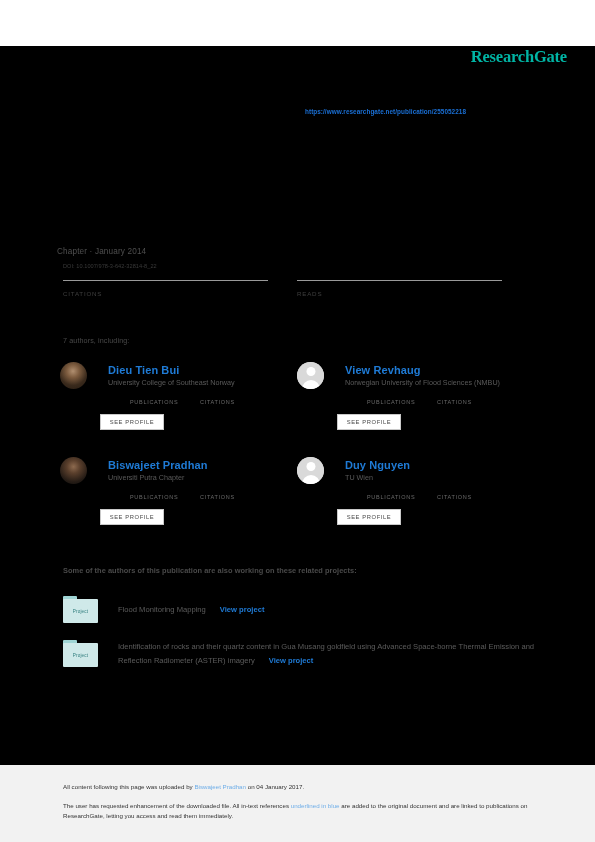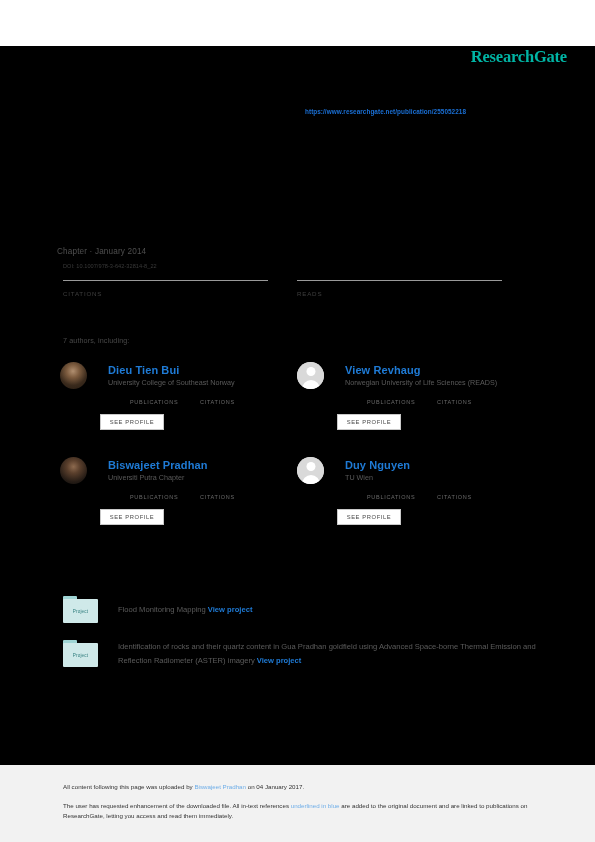--- a/index.html
+++ b/index.html
@@ -300,21 +300,21 @@
     top: 7px;
     width: 425px;
     font-size: 7.6px;
     color: #5c5c5c;
     line-height: 13.5px;
   }
   .project.p1 .project-text { top: 0px; }
   .view-project {
     color: #1f7bd6;
     font-weight: bold;
-    margin-left: 2px;
+    margin-left: 14px;
   }
 
   
   .footer-line1 {
     position: absolute;
     top: 783px;
     left: 63px;
     font-size: 6.2px;
     color: #333333;
     white-space: nowrap;
@@ -373,21 +373,21 @@
     <div class="metric pubs">PUBLICATIONS</div>
     <div class="metric cits">CITATIONS</div>
     <div class="see-profile">SEE PROFILE</div>
   </div>
 
   <div class="author c1">
     <div class="avatar">
         <div class="avatar-silhouette"></div>
       </div>
     <div class="author-name">View Revhaug</div>
-    <div class="author-affil">Norwegian University of Life Sciences (READS)</div>
+    <div class="author-affil">Norwegian University of Flood Sciences (NMBU)</div>
     <div class="metric-val"></div>
     <div class="metric pubs">PUBLICATIONS</div>
     <div class="metric cits">CITATIONS</div>
     <div class="see-profile">SEE PROFILE</div>
   </div>
 
   <div class="author c2">
     <div class="avatar photo-b"></div>
     <div class="author-name">Biswajeet Pradhan</div>
     <div class="author-affil">Universiti Putra Chapter</div>
@@ -402,38 +402,39 @@
         <div class="avatar-silhouette"></div>
       </div>
     <div class="author-name">Duy Nguyen</div>
     <div class="author-affil">TU Wien</div>
     <div class="metric-val"></div>
     <div class="metric pubs">PUBLICATIONS</div>
     <div class="metric cits">CITATIONS</div>
     <div class="see-profile">SEE PROFILE</div>
   </div>
 
+  <div class="projects-heading">Some of the authors of this publication are also working on these related projects:</div>
 
   <div class="project p0">
     <div class="folder">
       <div class="folder-tab"></div>
       <div class="folder-body">
         <span class="folder-label">Project</span>
       </div>
     </div>
     <div class="project-text"><span>Flood Monitoring Mapping</span><span class="view-project">View project</span></div>
   </div>
 
   <div class="project p1">
     <div class="folder">
       <div class="folder-tab"></div>
       <div class="folder-body">
         <span class="folder-label">Project</span>
       </div>
     </div>
-    <div class="project-text"><span>Identification of rocks and their quartz content in Gua Pradhan goldfield using Advanced Space-borne Thermal Emission and Reflection Radiometer (ASTER) imagery</span><span class="view-project">View project</span></div>
+    <div class="project-text"><span>Identification of rocks and their quartz content in Gua Musang goldfield using Advanced Space-borne Thermal Emission and Reflection Radiometer (ASTER) imagery</span><span class="view-project">View project</span></div>
   </div>
 
   <div class="footer-line1"><span>All content following this page was uploaded by </span><span class="link-blue">Biswajeet Pradhan</span><span> on 04 January 2017.</span></div>
 
   <div class="footer-line2"><span>The user has requested enhancement of the downloaded file. All in-text references </span><span class="link-blue">underlined in blue</span><span> are added to the original document and are linked to publications on ResearchGate, letting you access and read them immediately.</span></div>
 
 </div>
 
 </body></html>

